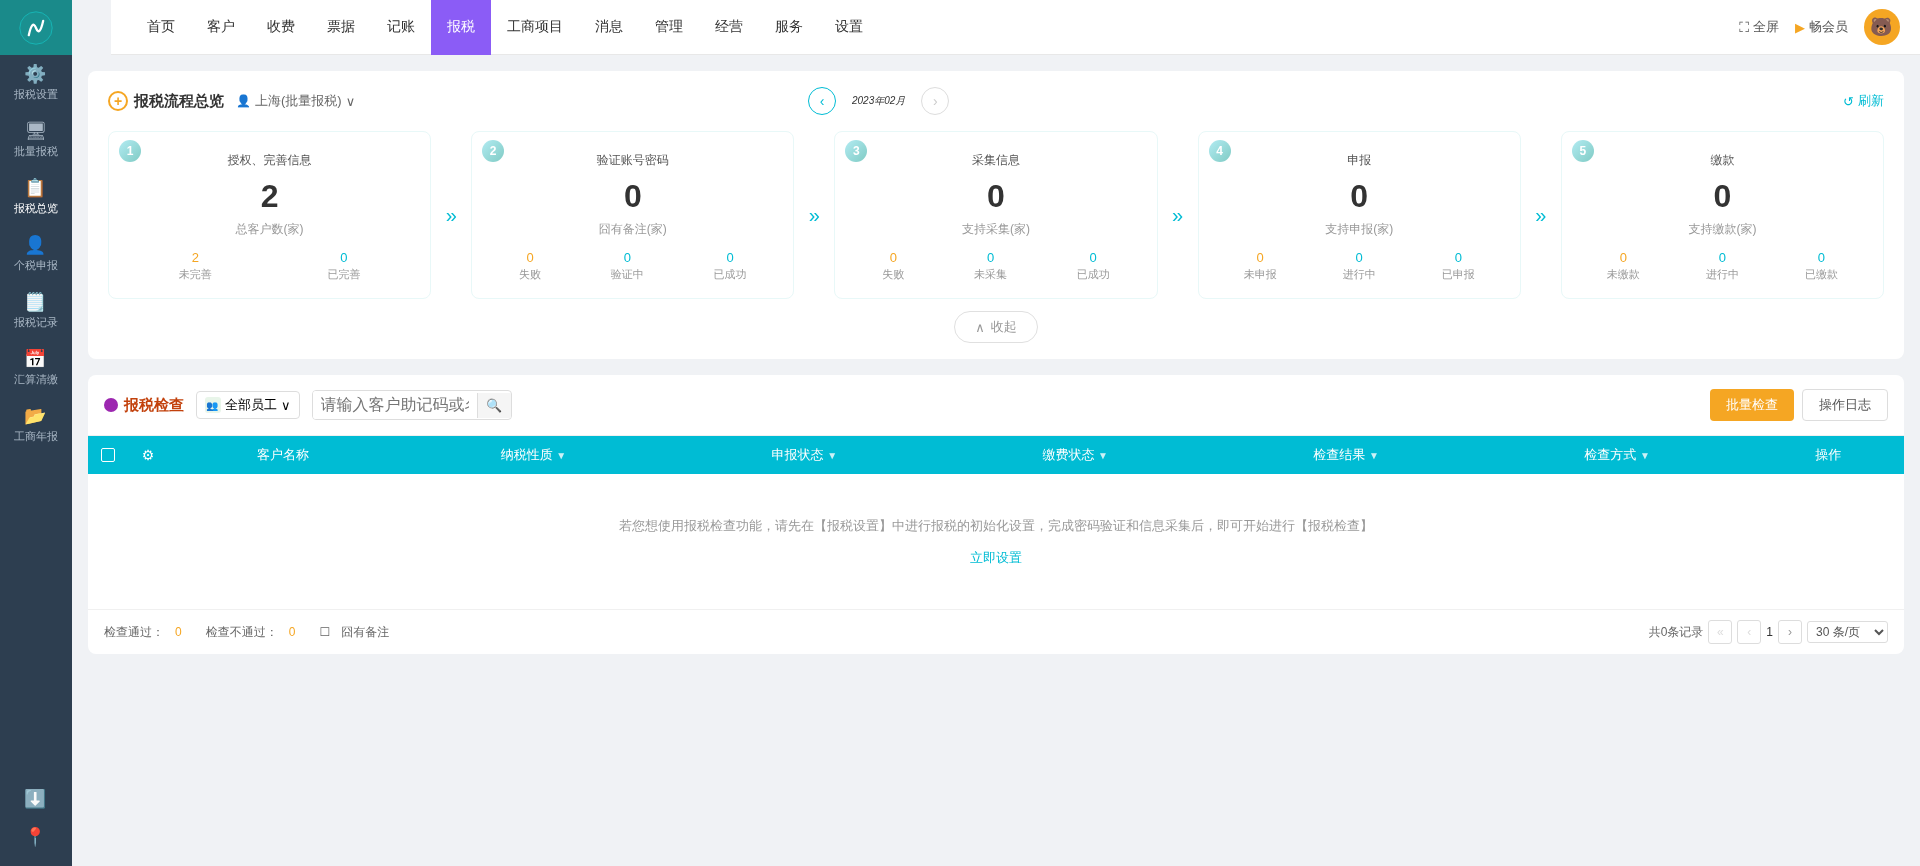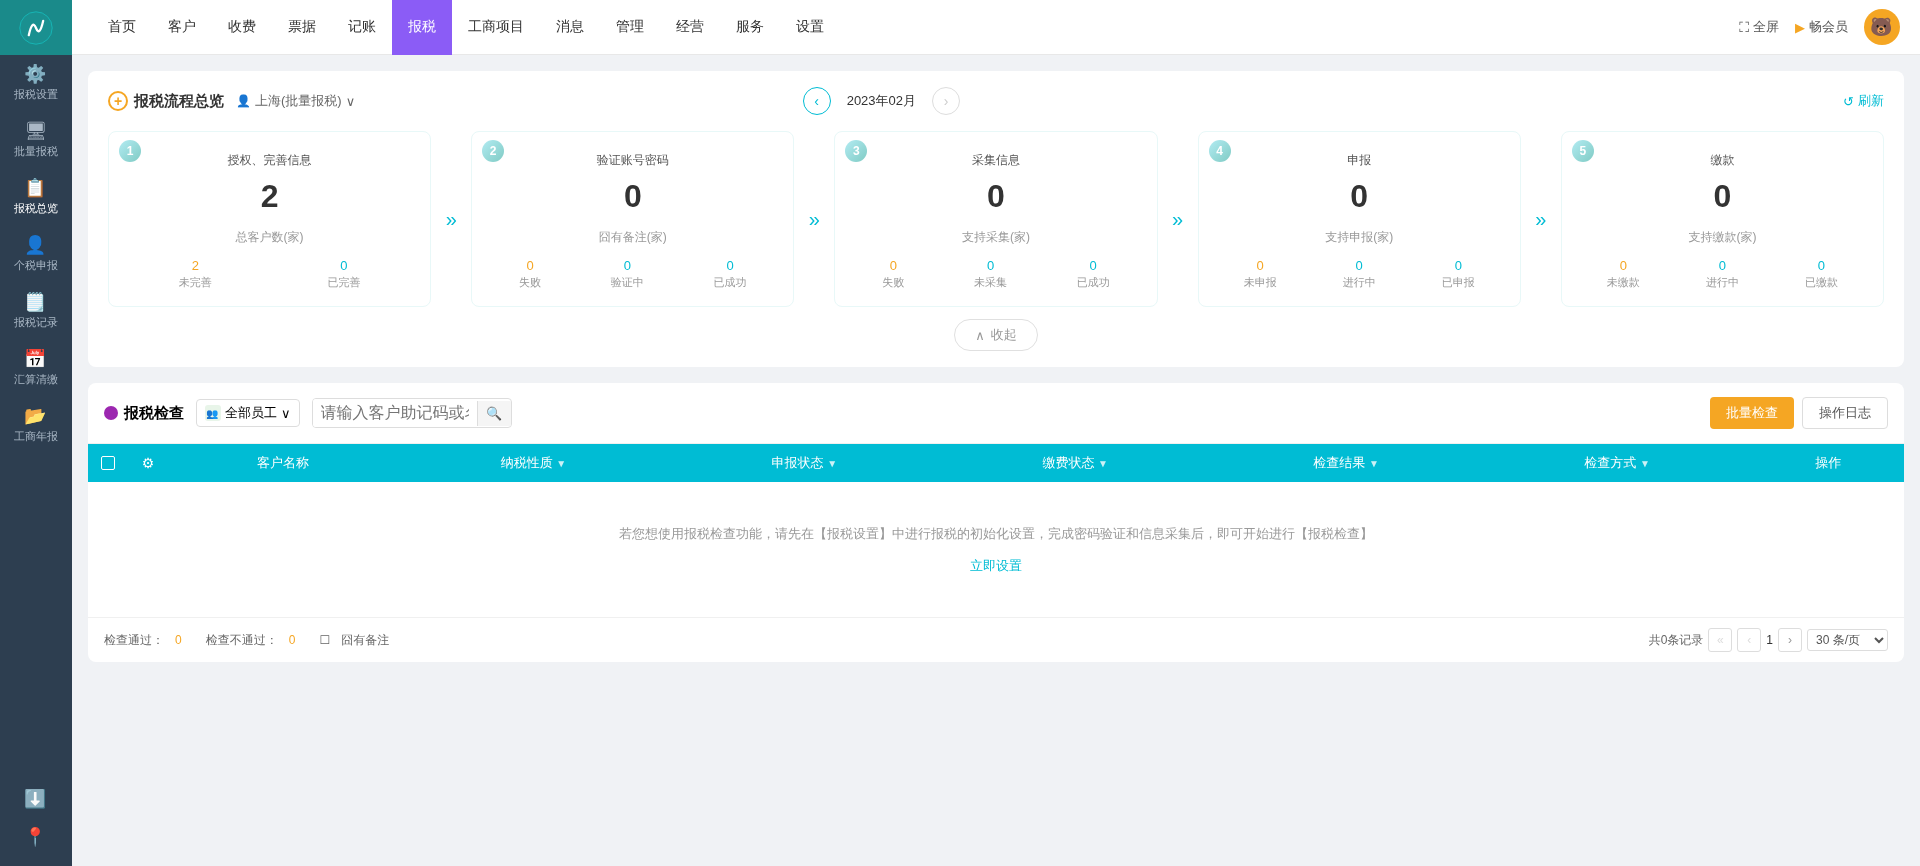--- a/index.html
+++ b/index.html
@@ -57,20 +57,21 @@
       overflow: hidden;
     }
     .topnav {
       height: 55px;
       background: #fff;
       display: flex;
       align-items: center;
       padding: 0 20px;
       border-bottom: 1px solid #e8e8e8;
       flex-shrink: 0;
+      margin-left: 39px;
     }
     .topnav-items {
       display: flex;
       align-items: center;
       gap: 0;
       flex: 1;
     }
     .topnav-item {
       padding: 0 16px;
       height: 55px;
@@ -173,21 +174,21 @@
       border: 1px solid #ddd;
       background: #fff;
       display: flex;
       align-items: center;
       justify-content: center;
       cursor: pointer;
       color: #999;
       font-size: 14px;
     }
     .month-btn.active { color: #00bcd4; border-color: #00bcd4; }
-    .month-text { font-size: 13px; color: #333; font-weight: 500; }
+    .month-text { font-size: 10px; color: #333; font-weight: 500; font-style: italic; }
     .refresh-btn {
       margin-left: auto;
       display: flex;
       align-items: center;
       gap: 4px;
       color: #00bcd4;
       cursor: pointer;
       font-size: 13px;
     }
 
@@ -239,21 +240,21 @@
       text-align: center;
       font-size: 32px;
       font-weight: bold;
       color: #333;
       line-height: 1.2;
     }
     .step-subtitle {
       text-align: center;
       color: #999;
       font-size: 12px;
-      margin-top: 14px;
+      margin-top: 6px;
     }
     .step-stats {
       display: flex;
       justify-content: space-around;
       margin-top: 12px;
     }
     .step-stat {
       display: flex;
       flex-direction: column;
       align-items: center;
@@ -292,21 +293,21 @@
     .check-header {
       display: flex;
       align-items: center;
       gap: 12px;
       padding: 14px 16px;
       border-bottom: 1px solid #f0f0f0;
     }
     .check-title {
       font-size: 15px;
       font-weight: bold;
-      color: #000000;
+      color: #c2410c;
       display: flex;
       align-items: center;
       gap: 6px;
     }
     .purple-dot {
       width: 14px;
       height: 14px;
       background: #9c27b0;
       border-radius: 50%;
     }

